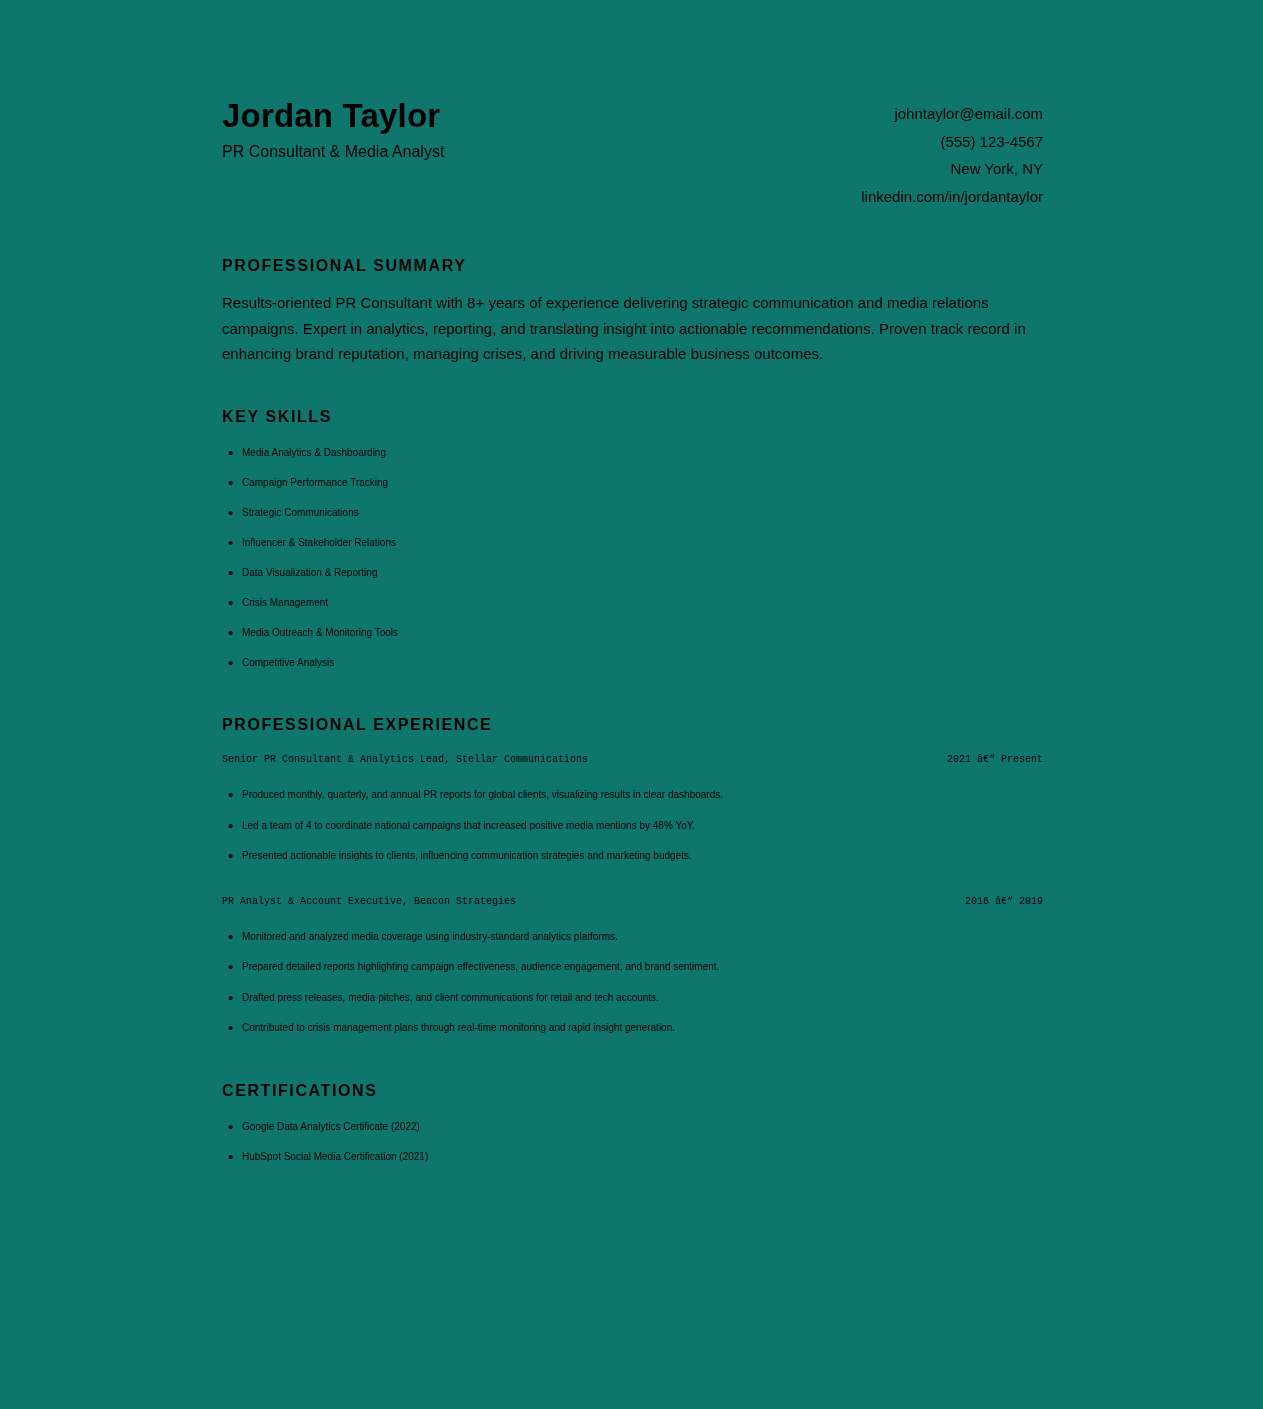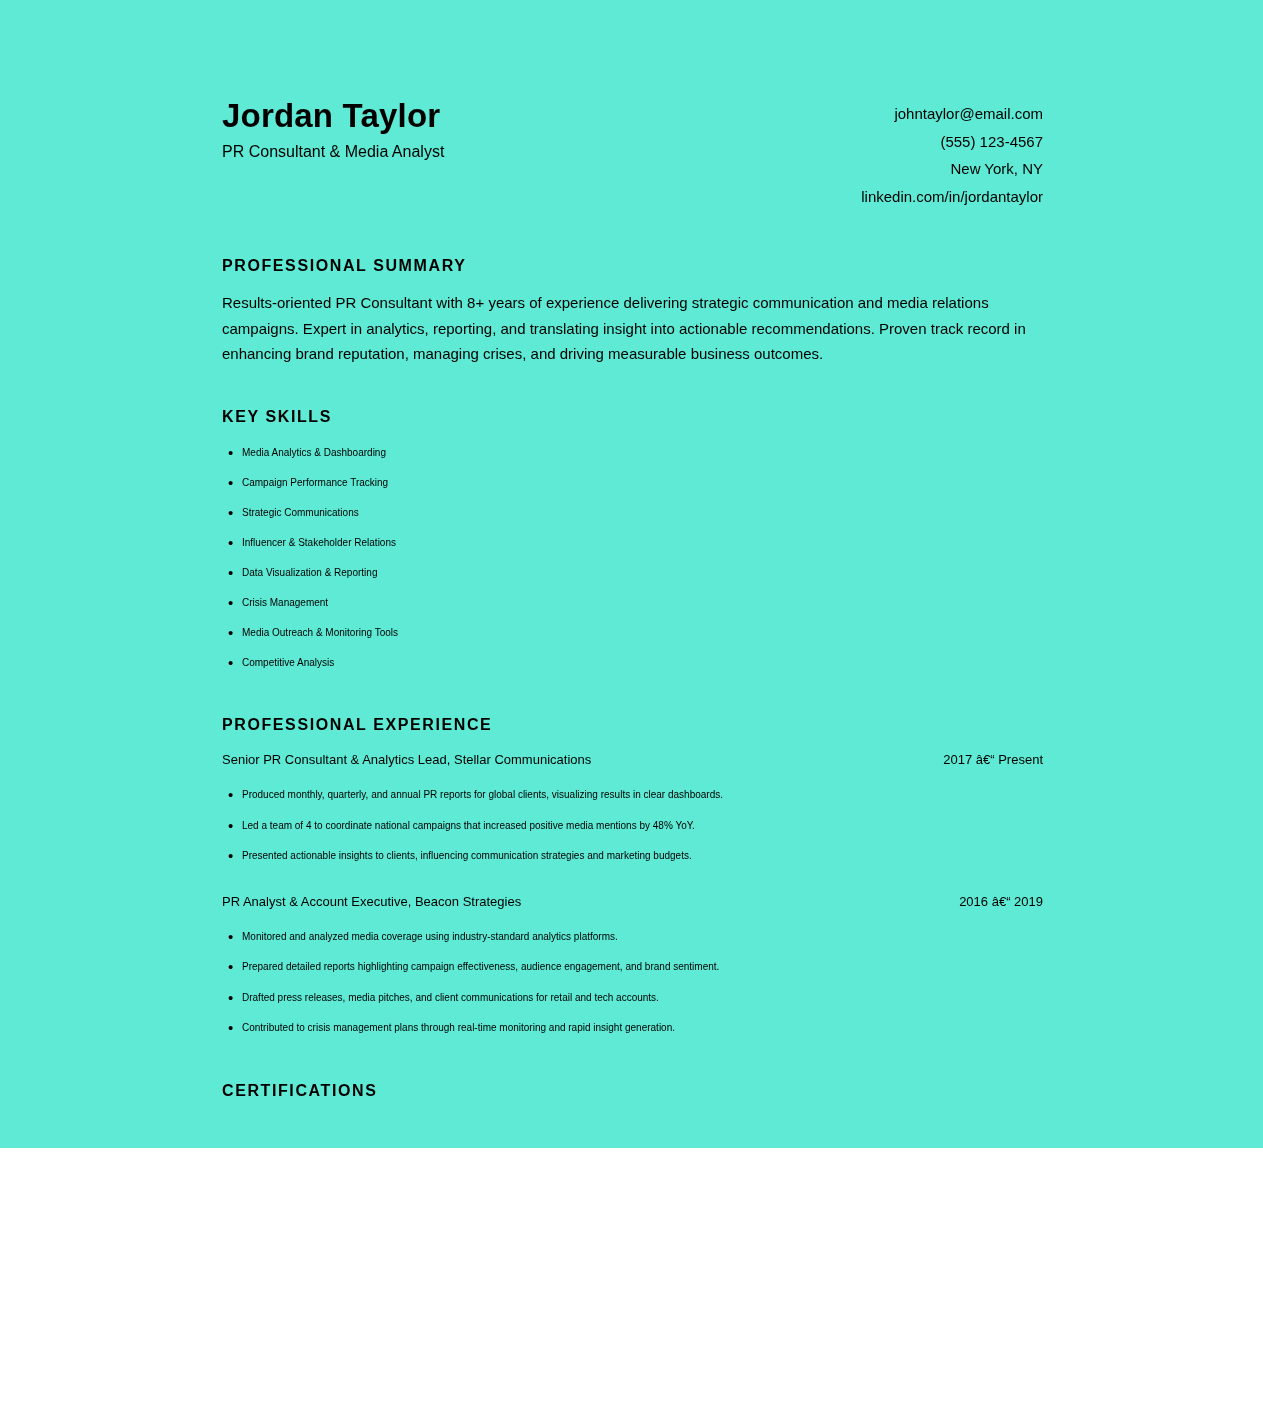--- a/index.html
+++ b/index.html
@@ -4,22 +4,22 @@
 <style>
   * { margin: 0; padding: 0; box-sizing: border-box; }
   html, body {
     background: #ffffff;
     font-family: "Liberation Sans", sans-serif;
     color: #000000;
   }
   .page {
     position: relative;
     width: 1263px;
-    height: 1148px;
-    background: #5eead4;
+    height: 1409px;
+    background: #0f766e;
     overflow: hidden;
   }
   .resume {
     width: 821px;
     margin-left: 222px;
     padding-top: 97px;
   }
 
   
   .header {
@@ -79,22 +79,23 @@
     top: 0;
     font-size: 15px;
   }
   ul.bullets.skills li { margin-bottom: 5.5px; }
 
   
   .row {
     display: flex;
     justify-content: space-between;
     align-items: flex-end;
-    font-size: 13px;
+    font-size: 10px;
     line-height: 22px;
+    font-family: Liberation Mono, monospace;
   }
   .job { margin-bottom: 22px; }
   .job:last-child { margin-bottom: 0; }
   .job .row { margin-top: 6px; }
   .dates { white-space: nowrap; }
 </style>
 </head>
 <body>
 
 <div class="page">
@@ -131,21 +132,21 @@
         <li>Competitive Analysis</li>
       </ul>
     </div>
 
     <div class="section">
       <div class="section-heading">PROFESSIONAL EXPERIENCE</div>
 
       <div class="job">
         <div class="row">
           <div>Senior PR Consultant &amp; Analytics Lead, Stellar Communications</div>
-          <div class="dates">2017 â€“ Present</div>
+          <div class="dates">2021 â€“ Present</div>
         </div>
         <ul class="bullets">
           <li>Produced monthly, quarterly, and annual PR reports for global clients, visualizing results in clear dashboards.</li>
           <li>Led a team of 4 to coordinate national campaigns that increased positive media mentions by 48% YoY.</li>
           <li>Presented actionable insights to clients, influencing communication strategies and marketing budgets.</li>
         </ul>
       </div>
 
       <div class="job">
         <div class="row">
@@ -157,16 +158,20 @@
           <li>Prepared detailed reports highlighting campaign effectiveness, audience engagement, and brand sentiment.</li>
           <li>Drafted press releases, media pitches, and client communications for retail and tech accounts.</li>
           <li>Contributed to crisis management plans through real-time monitoring and rapid insight generation.</li>
         </ul>
       </div>
     </div>
 
 
     <div class="section">
       <div class="section-heading">CERTIFICATIONS</div>
+      <ul class="bullets">
+        <li>Google Data Analytics Certificate (2022)</li>
+        <li>HubSpot Social Media Certification (2021)</li>
+      </ul>
     </div>
 
   </div>
 </div>
 
 </body></html>

